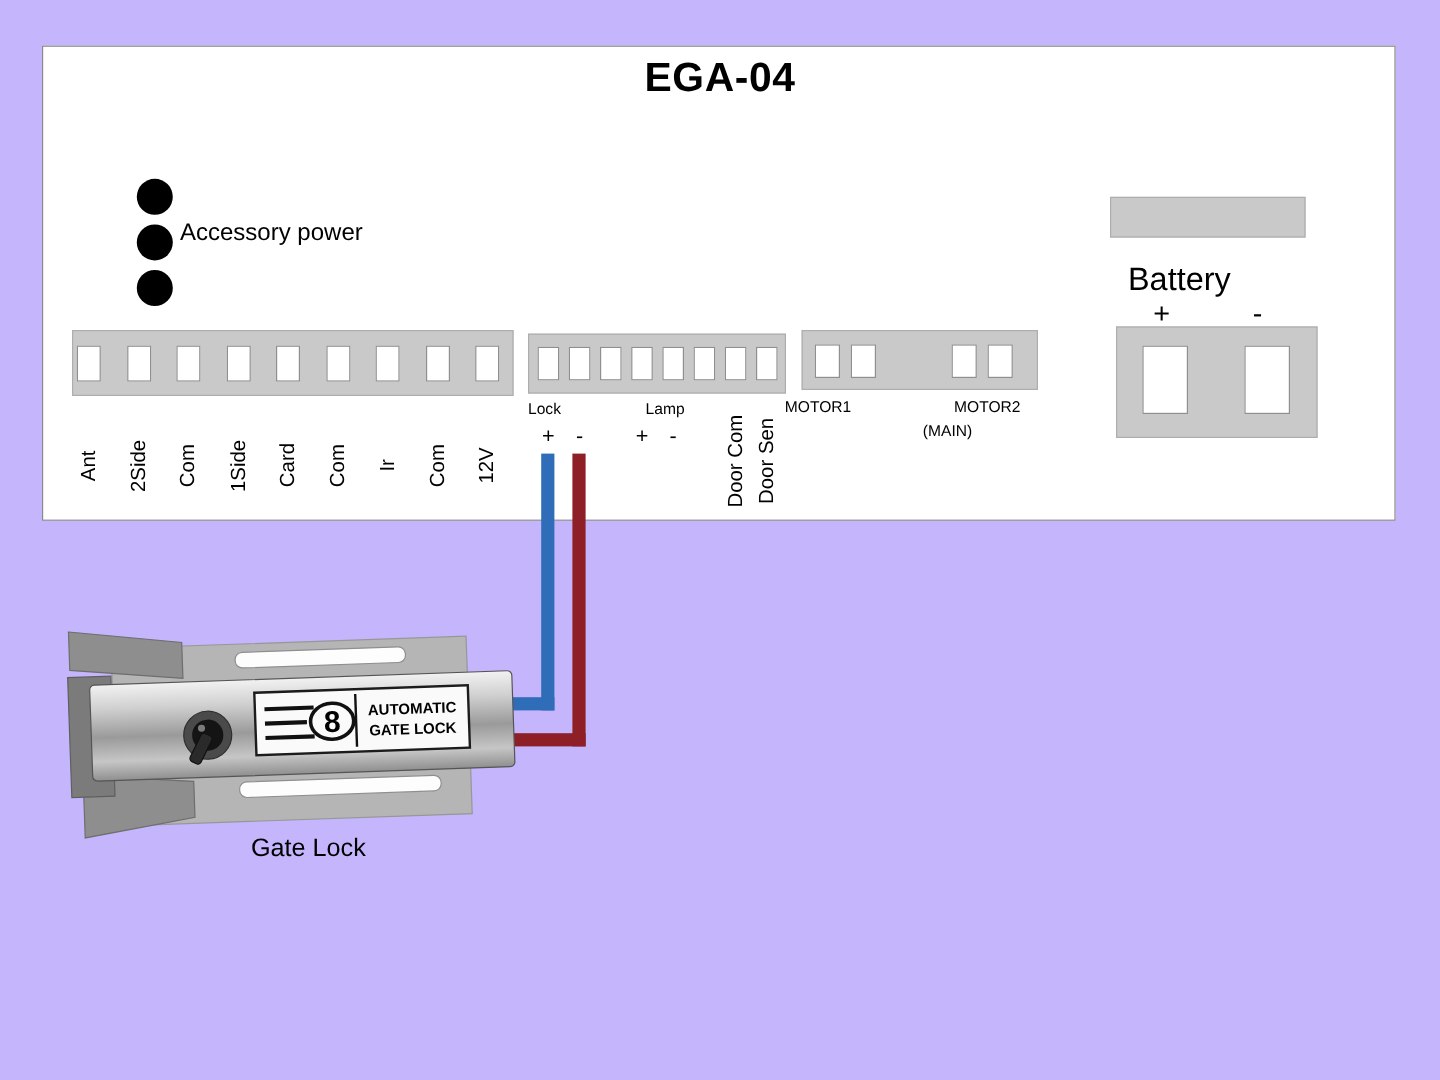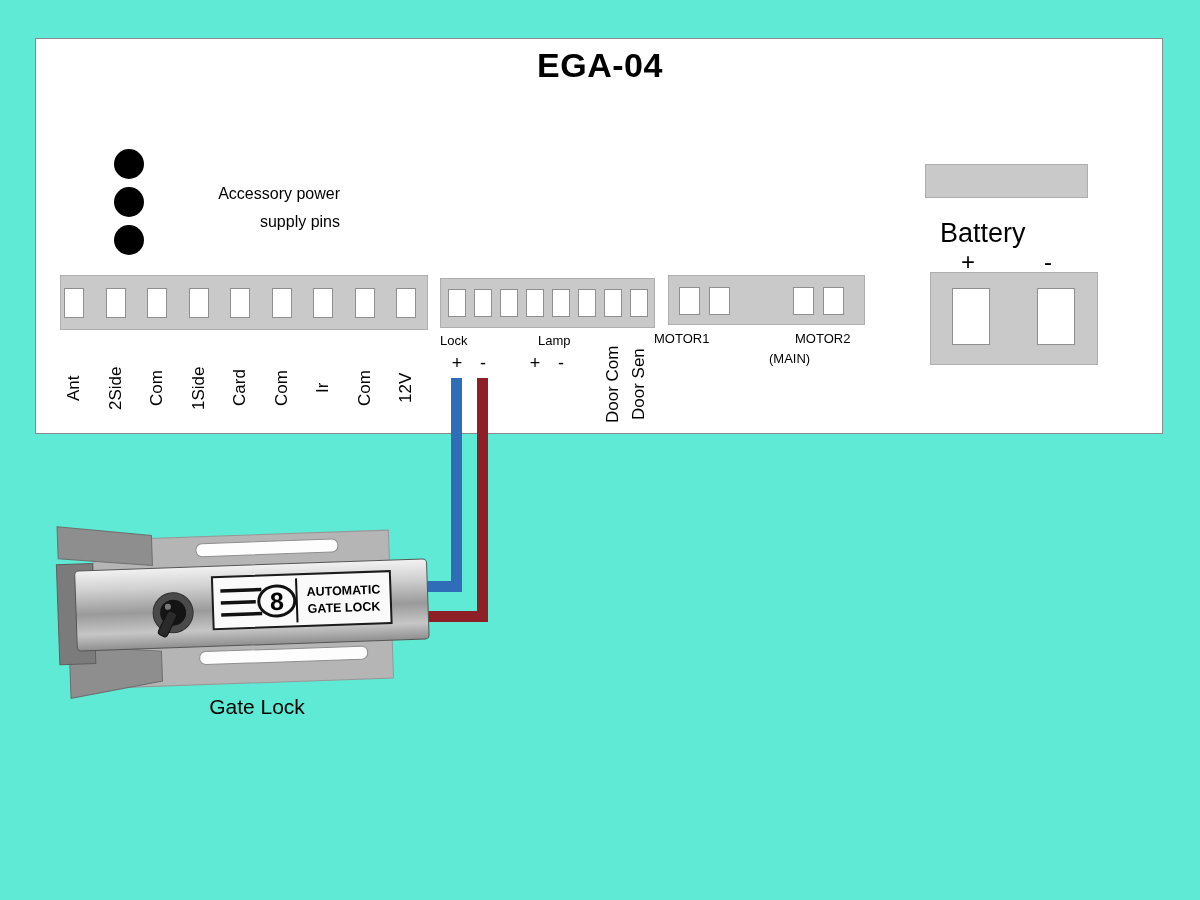--- a/index.html
+++ b/index.html
@@ -1,24 +1,24 @@
 <!DOCTYPE html>
 <html><head>
 <meta charset="utf-8">
 <style>
   * { margin:0; padding:0; box-sizing:border-box; }
   body { background:#fff; font-family:"Liberation Sans", sans-serif; }
-  #canvas { position:relative; width:1200px; height:900px; background:#5eead4; overflow:hidden; color:#000; font-family:"Liberation Sans", sans-serif; }
+  #canvas { position:relative; width:1200px; height:900px; background:#c4b5fd; overflow:hidden; color:#000; font-family:"Liberation Sans", sans-serif; }
   .abs { position:absolute; }
 
   .board-box { left:35px; top:38px; width:1128px; height:396px; border:1px solid #8a8a8a; background:#fff; }
   .title { left:0; top:46px; width:1200px; text-align:center; font-size:34px; font-weight:bold; letter-spacing:0.5px; }
 
   .pin { left:114px; width:30px; height:30px; border-radius:50%; background:#000; }
-  .note { left:150px; top:180px; width:190px; text-align:right; font-size:16px; line-height:28px; }
+  .note { left:150px; top:180px; width:190px; text-align:left; font-size:20px; line-height:28px; }
 
   .strip { background:#c9c9c9; border:1px solid #aeaeae; }
   .slot  { background:#fff; border:1px solid #8f8f8f; }
 
   .vlabel { writing-mode:vertical-rl; transform:rotate(180deg); font-size:17px; line-height:20px; width:20px; height:96px; text-align:center; white-space:nowrap; }
   .hlabel { font-size:13px; text-align:left; }
   .sign   { font-size:18px; text-align:center; }
 
   .bat-label { font-size:27px; text-align:left; }
   .bat-sign  { font-size:24px; text-align:center; }
@@ -36,21 +36,20 @@
 <div id="canvas">
 
   <div class="abs board-box"></div>
   <div class="abs title">EGA-04</div>
 
   <div class="abs pin" style="top:149px"></div>
   <div class="abs pin" style="top:187px"></div>
   <div class="abs pin" style="top:225px"></div>
   <div class="abs note">
     <div>Accessory power</div>
-    <div>supply pins</div>
   </div>
 
   <div class="abs strip" style="left:60px;top:275px;width:368px;height:55px"></div>
   <div class="abs slot" style="left:64px;top:288px;width:20px;height:30px"></div>
   <div class="abs slot" style="left:106px;top:288px;width:20px;height:30px"></div>
   <div class="abs slot" style="left:147px;top:288px;width:20px;height:30px"></div>
   <div class="abs slot" style="left:189px;top:288px;width:20px;height:30px"></div>
   <div class="abs slot" style="left:230px;top:288px;width:20px;height:30px"></div>
   <div class="abs slot" style="left:272px;top:288px;width:20px;height:30px"></div>
   <div class="abs slot" style="left:313px;top:288px;width:20px;height:30px"></div>

